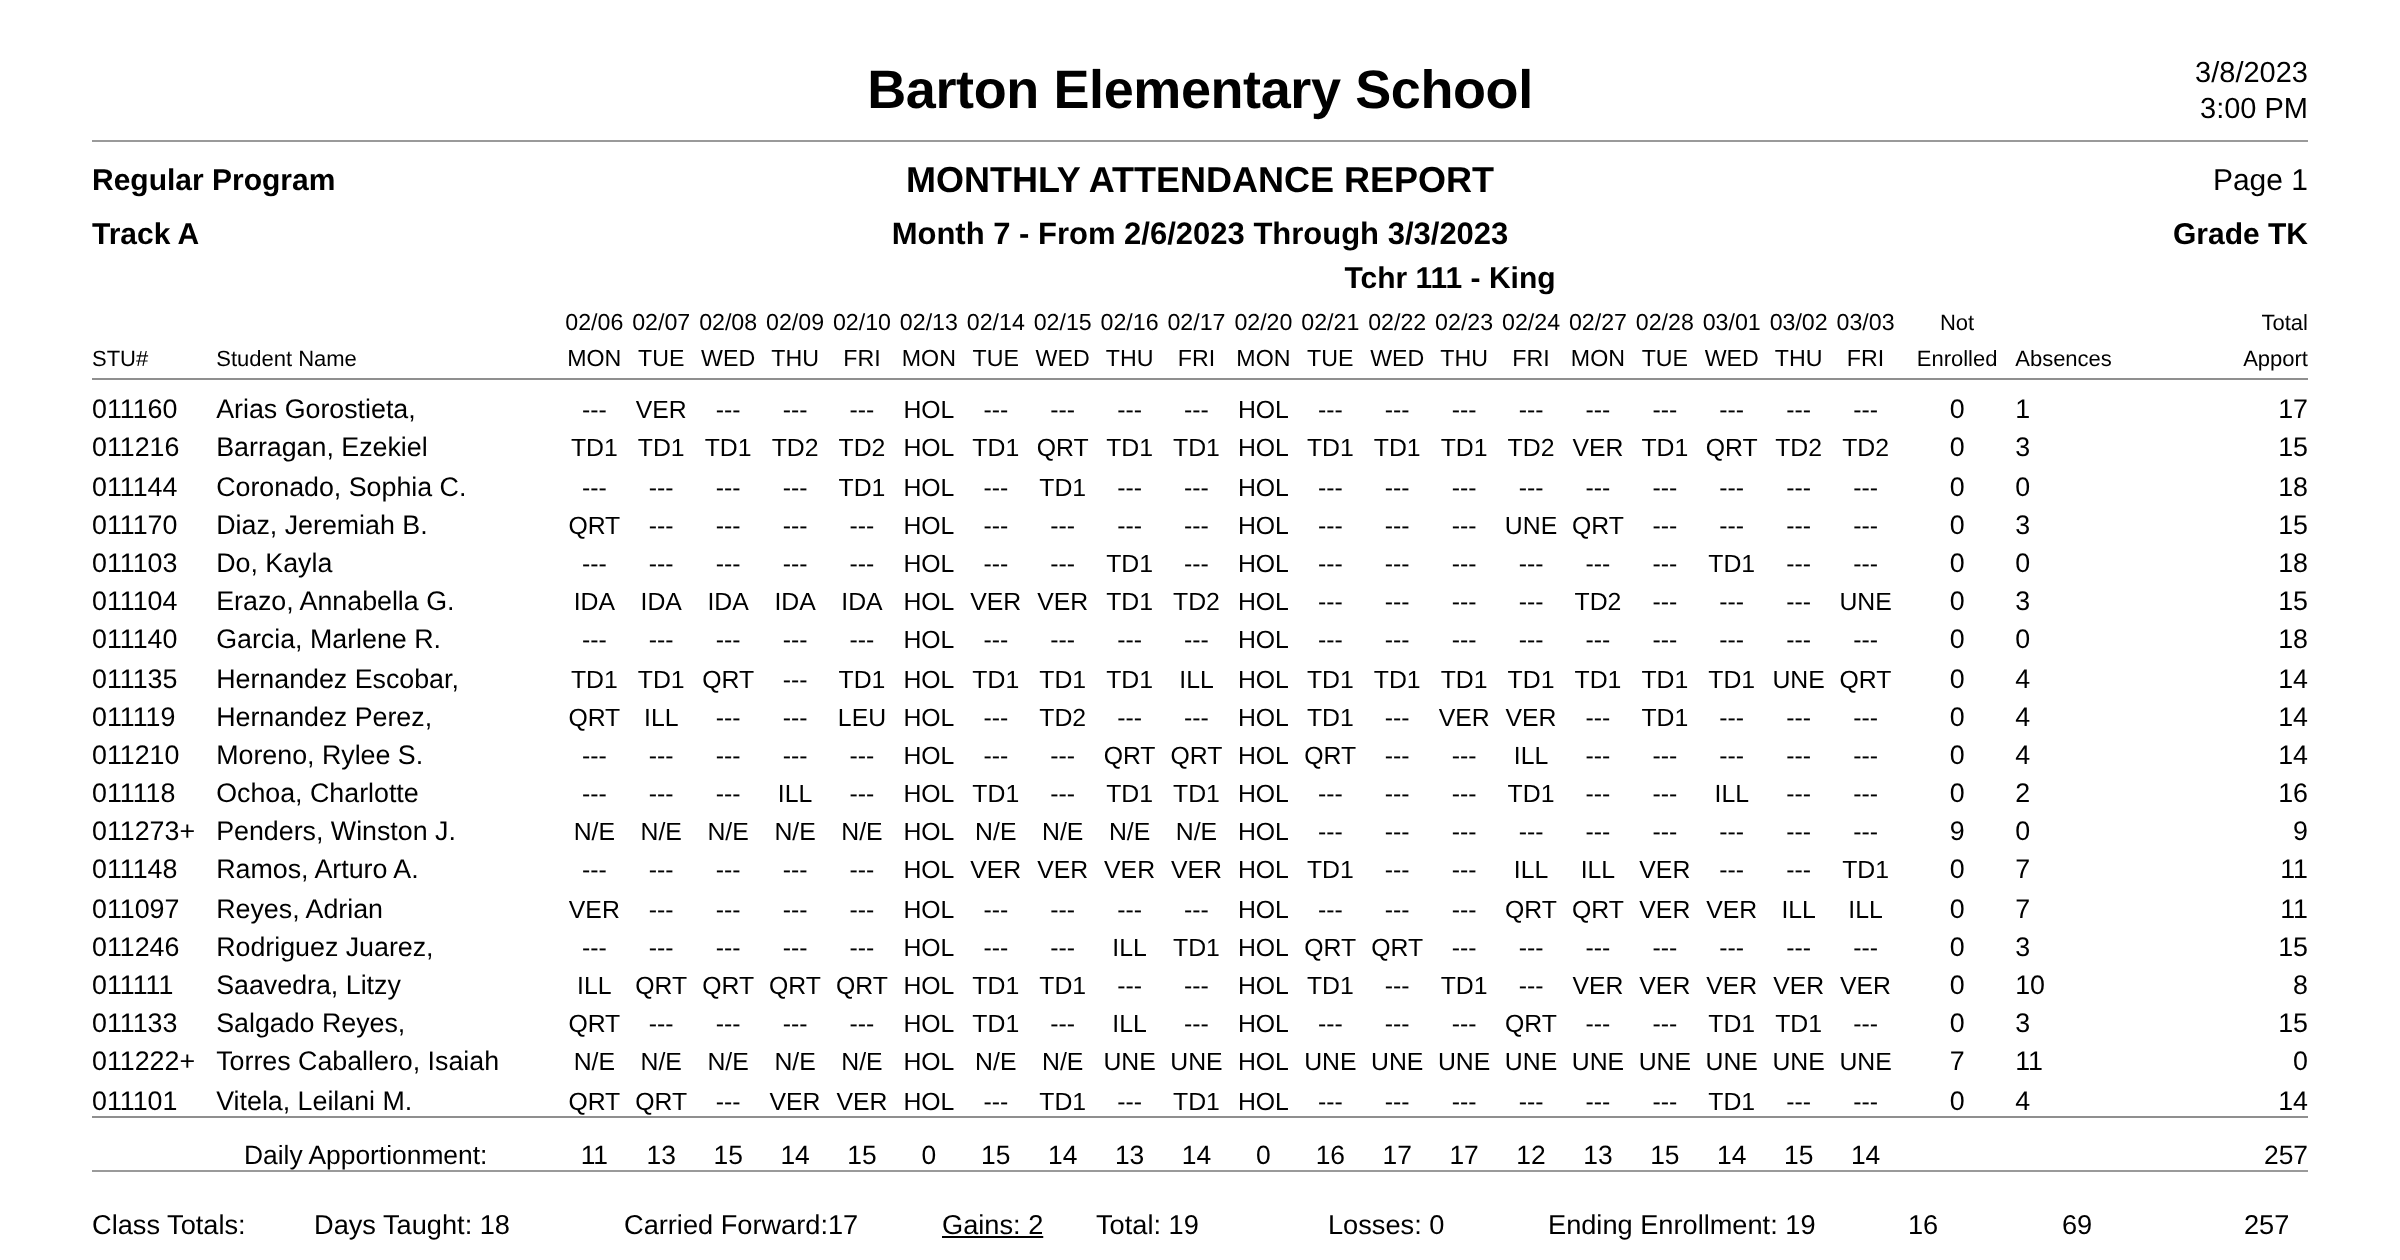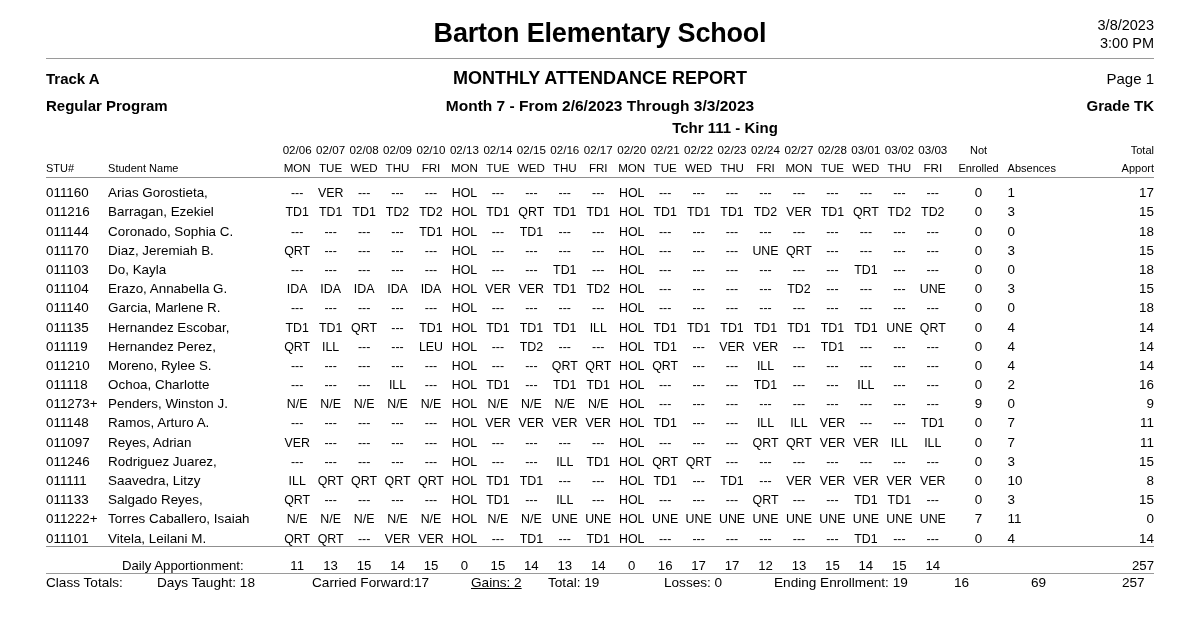--- a/index.html
+++ b/index.html
@@ -12,21 +12,21 @@
     height: 630px;
     font-family: "Liberation Sans", sans-serif;
     color: #000000;
     overflow: hidden;
   }
   .page {
     position: relative;
     width: 1200px;
     height: 630px;
     box-sizing: border-box;
-    padding: 0 46px;
+    padding: 12px 46px;
   }
 
   
   .topbar {
     position: relative;
     height: 58px;
   }
   .school-title {
     position: absolute;
     left: 0; right: 0; top: 18px;
@@ -121,43 +121,43 @@
   tbody.students td.col-abs,
   tbody.students td.col-app { font-size: 13.4px; }
 
   .apport-row td { height: 26px; font-size: 13.2px; padding-top: 5px; }
   .apport-label { text-align: left; padding-left: 76px !important; }
 
   .totals {
     position: relative;
     height: 26px;
     font-size: 13.6px;
-    margin-top: 1px;
+    margin-top: 19px;
   }
   .totals .seg { position: absolute; top: 0; white-space: nowrap; }
 </style>
 </head>
 <body>
 
 <div class="page">
 
   <div class="topbar">
     <div class="school-title">Barton Elementary School</div>
     <div class="stamp">
       <div>3/8/2023</div>
       <div>3:00 PM</div>
     </div>
   </div>
 
   <div class="rule"></div>
 
   <div class="subhead">
     <div class="sub-left">
+      <div class="bold">Regular Program</div>
       <div class="bold">Track A</div>
-      <div class="bold">Regular Program</div>
     </div>
     <div class="sub-center">
       <div class="l1">MONTHLY ATTENDANCE REPORT</div>
       <div class="l2">Month 7 - From 2/6/2023 Through 3/3/2023</div>
     </div>
     <div class="sub-right">
       <div>Page 1</div>
       <div class="bold">Grade TK</div>
     </div>
     <div class="teacher">

